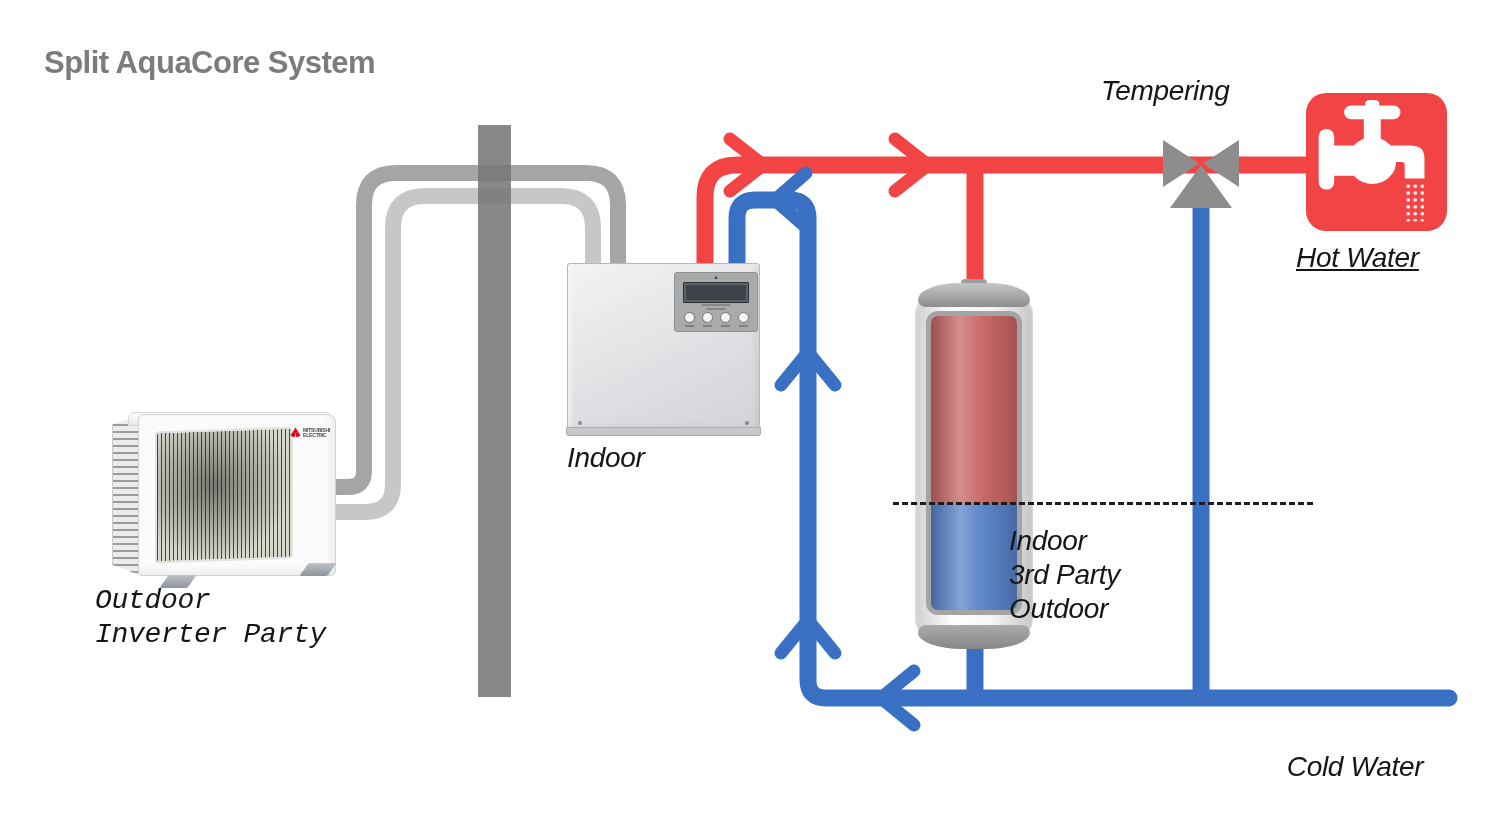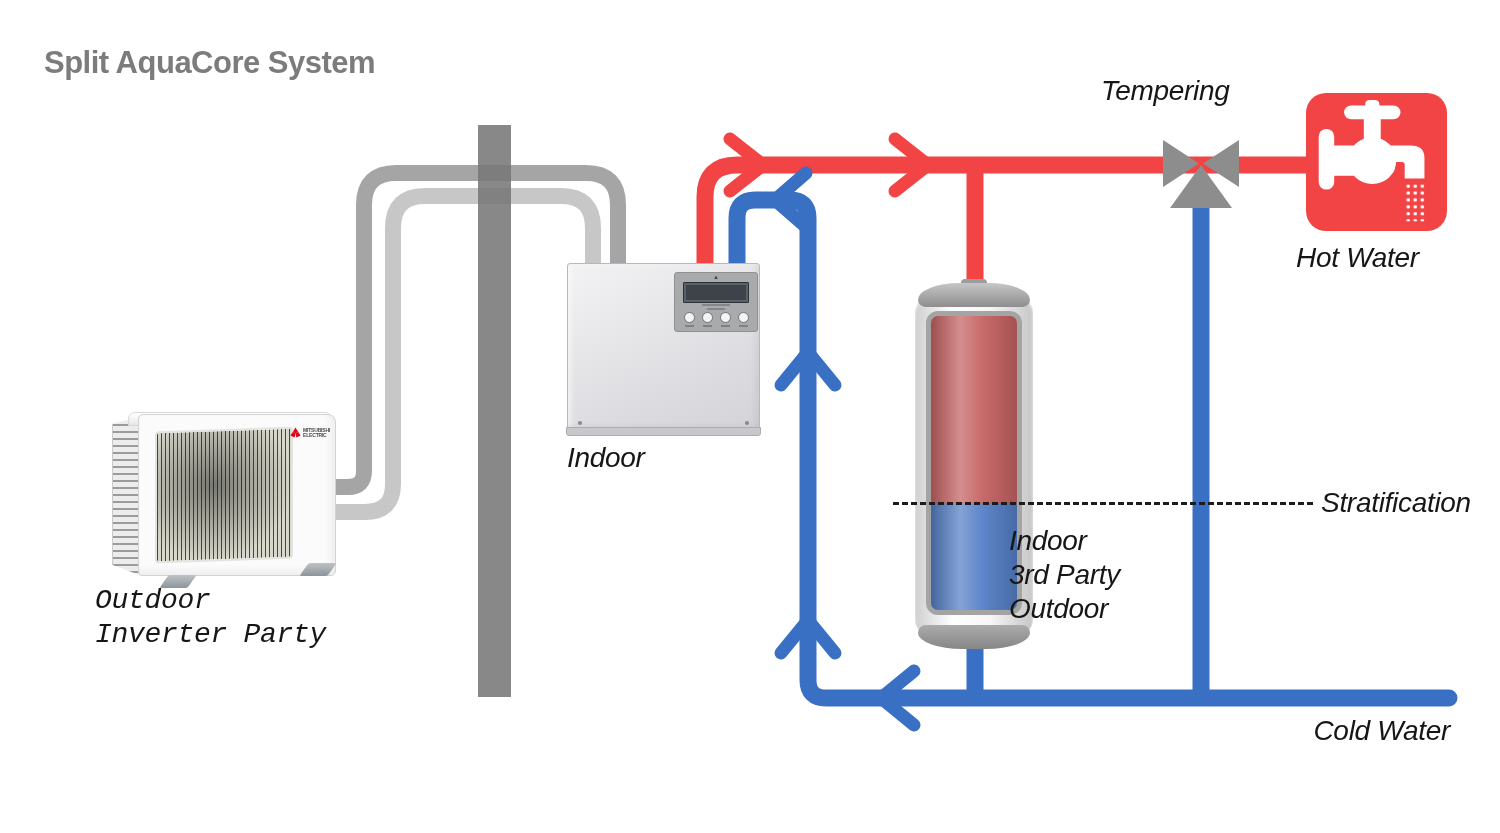--- a/index.html
+++ b/index.html
@@ -22,22 +22,22 @@
 
   .title{position:absolute;left:44px;top:45px;z-index:5;font-size:31px;font-weight:bold;
     color:var(--titleText,#7c7c7c);letter-spacing:-.5px;}
 
   .lbl{position:absolute;z-index:5;font-style:italic;font-size:28px;line-height:34px;
     color:var(--labelText,#161616);text-align:left;letter-spacing:-.3px;}
   .lbl-outdoor{left:95px;top:584px;width:260px;font-family:Liberation Mono, monospace;}
   .lbl-indoor{left:567px;top:441px;width:196px;}
   .lbl-valve{left:1101px;top:74px;width:200px;}
   .lbl-cyl{left:1009px;top:524px;width:196px;}
-  .lbl-hot{left:1296px;top:241px;width:161px;}
-  .lbl-cold{left:1260px;top:714px;width:190px;text-align:right;}
+  .lbl-hot{left:1296px;top:241px;width:161px;text-decoration:underline;}
+  .lbl-cold{left:1260px;top:750px;width:190px;text-align:center;}
   .lbl-strat{left:1321px;top:486px;text-align:left;}
 
   
   .outdoor{position:absolute;left:112px;top:412px;width:222px;height:178px;z-index:3;}
   .ou-top{position:absolute;left:16px;top:0;width:202px;height:12px;background:linear-gradient(#ffffff,#e7e7e7);
     border:1px solid #d8d8d8;border-radius:7px 7px 0 0;}
   .ou-side{position:absolute;left:0;top:4px;width:28px;height:158px;
     background:repeating-linear-gradient(180deg,#9b9b9b 0 2px,#ececec 2px 7px);
     border:1px solid #c9c9c9;clip-path:polygon(0 5%,100% 0,100% 100%,0 93%);}
   .ou-front{position:absolute;left:26px;top:2px;width:196px;height:160px;background:#fbfbfb;
@@ -214,15 +214,14 @@
   <div class="lbl lbl-valve">
     <div>Tempering</div>
   </div>
   <div class="lbl lbl-cyl">
     <div>Indoor</div>
     <div>3rd Party</div>
     <div>Outdoor</div>
   </div>
   <div class="lbl lbl-hot">Hot Water</div>
   <div class="lbl lbl-cold">Cold Water</div>
-  <div class="lbl lbl-strat">Stratification</div>
 
 </div>
 
 </body></html>

